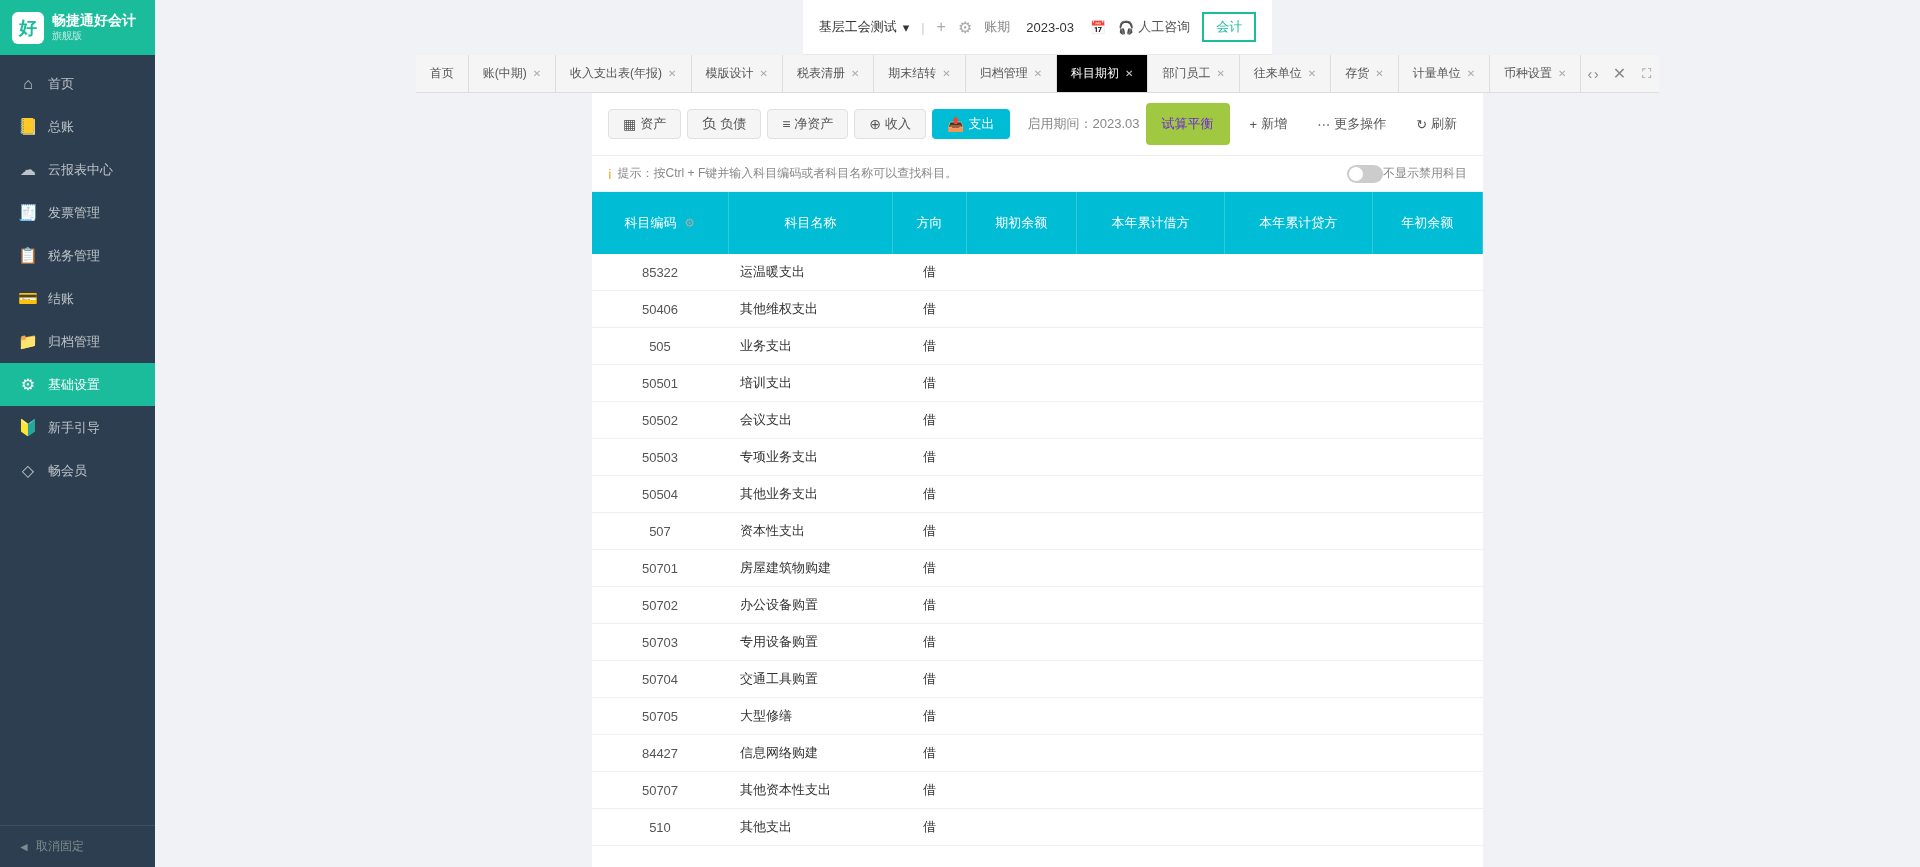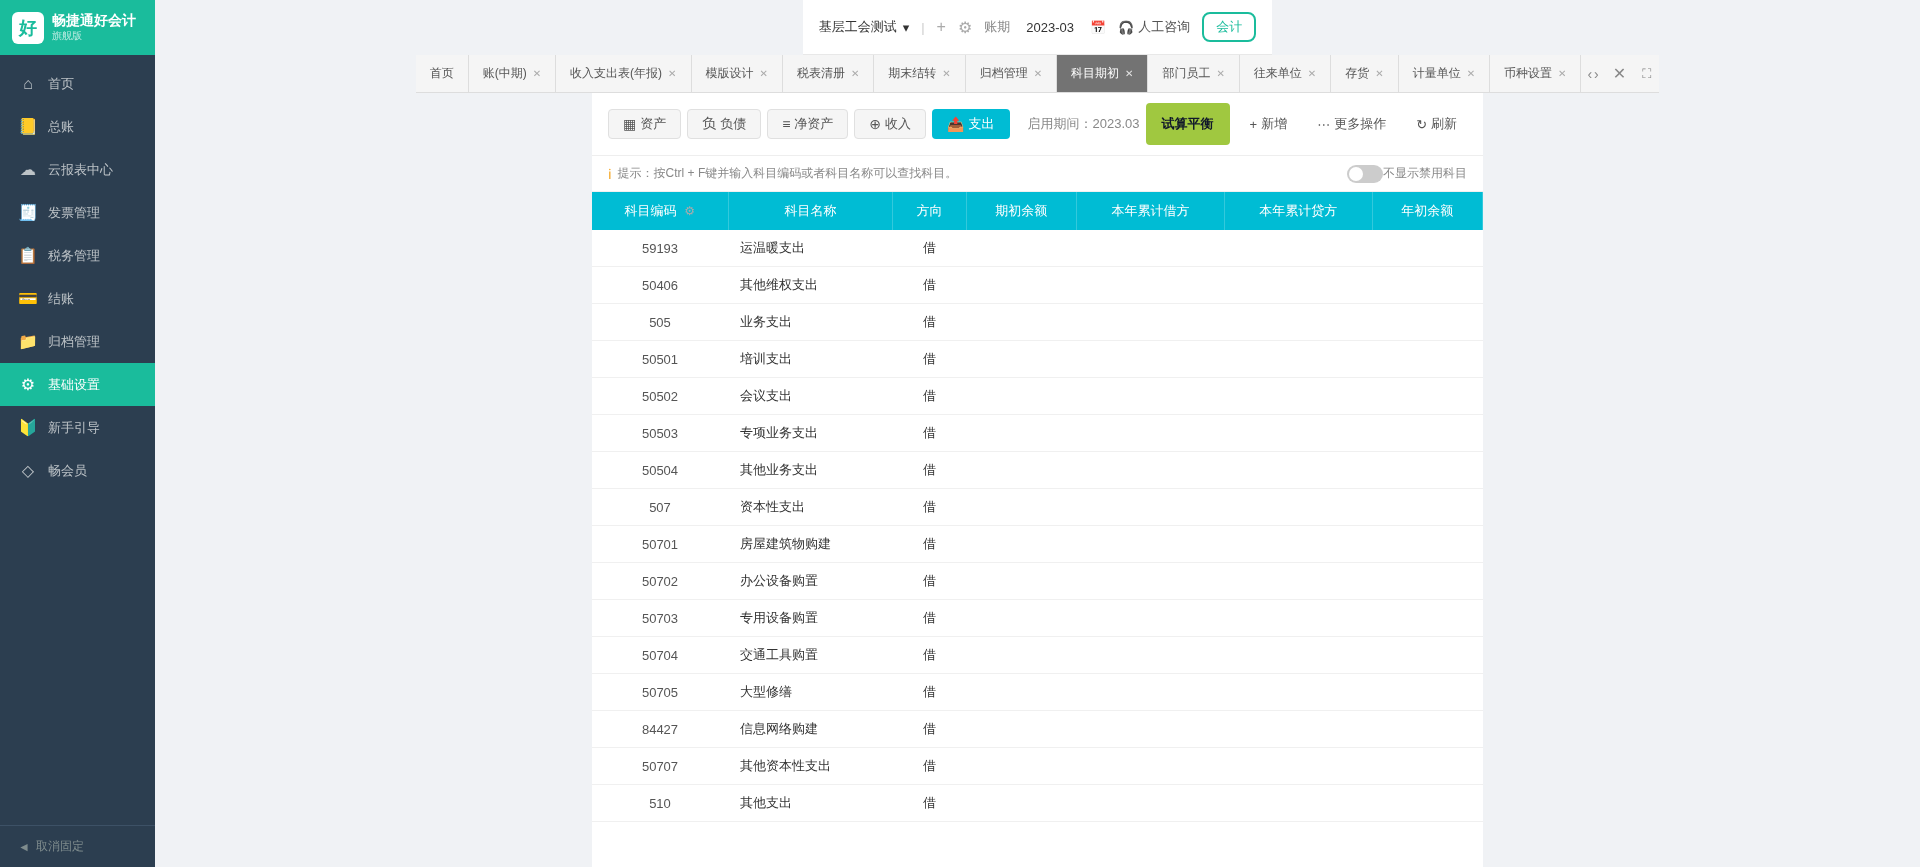--- a/index.html
+++ b/index.html
@@ -72,21 +72,21 @@
     .topbar-settings { color: #aaa; font-size: 16px; cursor: pointer; }
     .topbar-period { display: flex; align-items: center; gap: 16px; color: #333; font-size: 13px; }
     .topbar-period-label { color: #888; }
     .topbar-right { margin-left: auto; display: flex; align-items: center; gap: 12px; }
     .topbar-service { display: flex; align-items: center; gap: 4px; color: #555; font-size: 13px; cursor: pointer; }
     .btn-accounting {
       border: 2px solid #1abc9c;
       color: #1abc9c;
       background: white;
       padding: 4px 12px;
-      border-radius: 8px;
+      border-radius: 0;
       font-size: 13px;
       cursor: pointer;
       font-weight: 500;
     }
 
     
     .tabbar {
       background: #f5f5f5;
       display: flex; align-items: center;
       border-bottom: 1px solid #ddd;
@@ -98,21 +98,21 @@
       display: flex; align-items: center; gap: 4px;
       padding: 0 14px;
       height: 100%;
       font-size: 12px;
       color: #555;
       cursor: pointer;
       border-right: 1px solid #ddd;
       white-space: nowrap;
       background: #f5f5f5;
     }
-    .tab.active { background: #737373; color: white; }
+    .tab.active { background: #000000; color: white; }
     .tab .close { color: #aaa; font-size: 10px; margin-left: 2px; cursor: pointer; }
     .tab.active .close { color: rgba(255,255,255,0.8); }
     .tabbar-nav { display: flex; align-items: center; padding: 0 6px; gap: 2px; color: #888; }
     .tabbar-nav span { cursor: pointer; font-size: 14px; }
     .tabbar-close { padding: 0 8px; color: #888; cursor: pointer; font-size: 16px; }
     .tabbar-expand { padding: 0 8px; color: #888; cursor: pointer; }
 
     
     .content { flex: 1; overflow: hidden; display: flex; flex-direction: column; background: white; }
 
@@ -130,21 +130,21 @@
       font-size: 13px;
       cursor: pointer;
       border: 1px solid transparent;
       color: #555;
     }
     .filter-tab.active { background: #00bcd4; color: white; }
     .filter-tab:not(.active) { background: #f5f5f5; border-color: #e0e0e0; }
     .filter-tab .tab-icon { font-size: 14px; }
     .filter-period { margin-left: 12px; color: #888; font-size: 13px; }
     .filter-right { margin-left: auto; display: flex; align-items: center; gap: 10px; }
-    .btn-calc { background: #a0c840; color: #0f172a; padding: 12px 16px; border-radius: 4px; font-size: 13px; cursor: pointer; border: none; font-weight: 700; }
+    .btn-calc { background: #a0c840; color: #6d28d9; padding: 12px 16px; border-radius: 4px; font-size: 13px; cursor: pointer; border: none; font-weight: 400; }
     .btn-add { display: flex; align-items: center; gap: 4px; color: #555; font-size: 13px; cursor: pointer; padding: 5px 10px; }
     .btn-more { display: flex; align-items: center; gap: 4px; color: #555; font-size: 13px; cursor: pointer; padding: 5px 10px; }
     .btn-refresh { display: flex; align-items: center; gap: 4px; color: #555; font-size: 13px; cursor: pointer; padding: 5px 10px; }
 
     
     .hint-bar {
       display: flex; align-items: center;
       padding: 8px 16px;
       background: #fff;
       font-size: 12px;
@@ -173,21 +173,21 @@
     }
 
     
     .table-wrap { flex: 1; overflow-y: auto; overflow-x: hidden; }
     table { width: 100%; border-collapse: collapse; }
     thead tr { background: #00bcd4; }
     thead th {
       color: white;
       font-size: 13px;
       font-weight: 500;
-      padding: 10px 12px;
+      padding: 22px 12px;
       text-align: center;
       border-right: 1px solid rgba(255,255,255,0.2);
       white-space: nowrap;
       margin-top: 13px;
     }
     thead th:first-child { text-align: center; }
     tbody tr { border-bottom: 1px solid #f0f0f0; }
     tbody td {
       padding: 9px 12px;
       color: #333;
@@ -411,21 +411,21 @@
             <th>科目名称</th>
             <th>方向</th>
             <th>期初余额</th>
             <th>本年累计借方</th>
             <th>本年累计贷方</th>
             <th>年初余额</th>
           </tr>
         </thead>
         <tbody id="table-body">
         <tr>
-    <td>59193</td>
+    <td>85322</td>
     <td>运温暖支出</td>
     <td>借</td>
     <td></td>
     <td></td>
     <td></td>
     <td></td>
   </tr>
             <tr>
     <td>50406</td>
     <td>其他维权支出</td>

